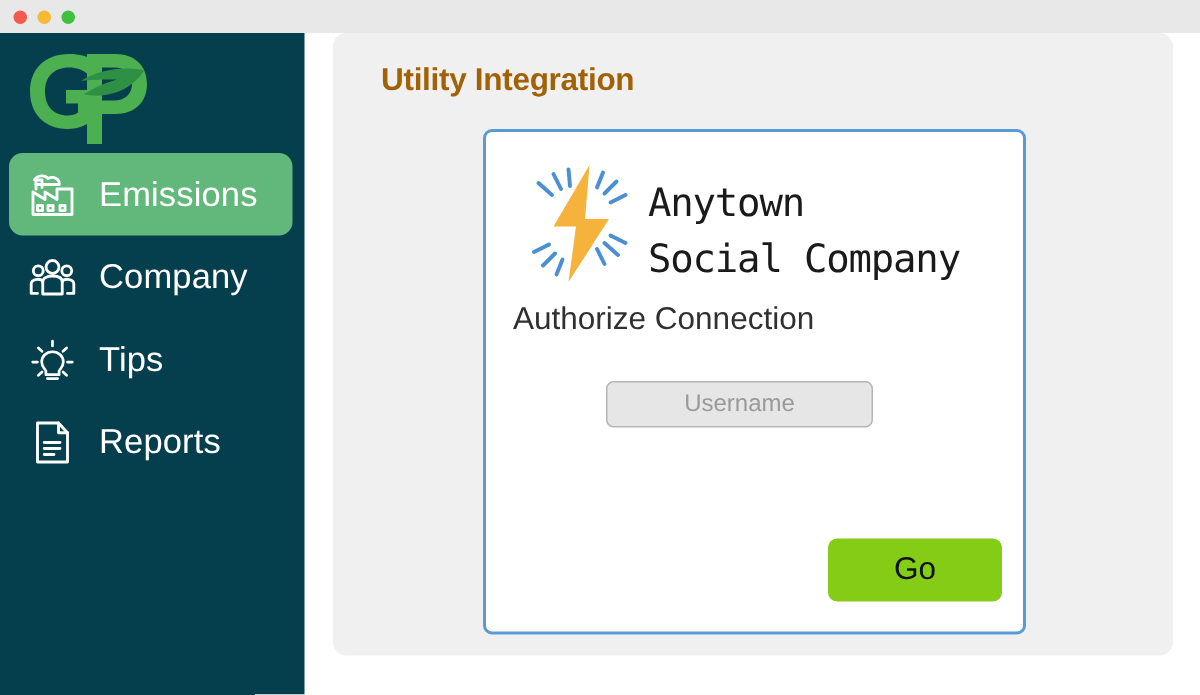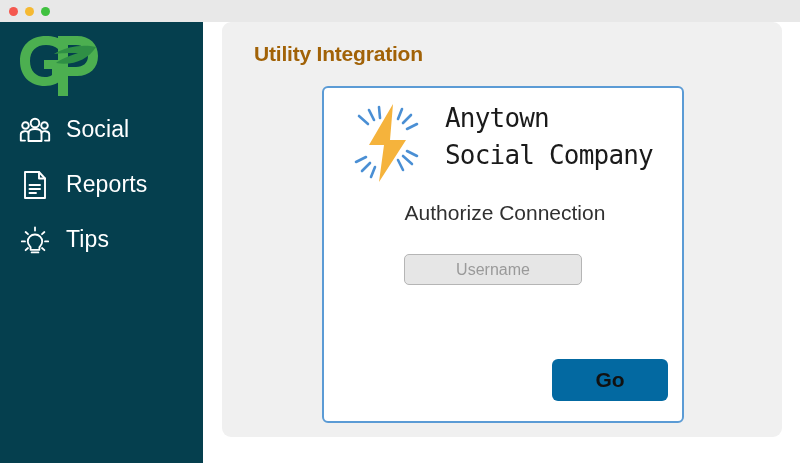--- a/index.html
+++ b/index.html
@@ -111,22 +111,22 @@
     background: #ffffff;
     border: 2px solid #5b9bd5;
     border-radius: 6px;
   }
 
   .brand {
     position: absolute;
     left: 22px; top: 12px;
     width: 320px; height: 92px;
     display: flex;
-    align-items: flex-start;
-    gap: 17px;
+    align-items: flex-end;
+    gap: 4px;
   }
 
   .bolt-wrap {
     width: 82px; height: 86px;
     flex: 0 0 82px;
     position: relative;
   }
   .bolt-wrap svg { display: block; }
 
   .brand-text {
@@ -135,21 +135,20 @@
     line-height: 1.42;
     color: #1a1a1a;
     letter-spacing: -0.8px;
     white-space: nowrap;
   }
 
   .authorize {
     position: absolute;
     left: 18px; top: 113px;
     width: 326px;
-    text-align: center;
     font-size: 21px;
     color: #303030;
     font-weight: 300;
   }
 
   .field {
     position: absolute;
     left: 80px;
     width: 178px; height: 31px;
     background: #e6e6e6;
@@ -162,27 +161,27 @@
     outline: none;
   }
   .field::placeholder { color: #9a9a9a; opacity: 1; }
   .field-username { top: 166px; }
   .field-password { top: 212px; }
 
   .go-button {
     position: absolute;
     left: 228px; top: 271px;
     width: 116px; height: 42px;
-    background: #0369a1;
+    background: #84cc16;
     border: none;
     border-radius: 6px;
     color: #111111;
     font-family: "Liberation Sans", sans-serif;
     font-size: 21px;
-    font-weight: bold;
+    font-weight: normal;
     cursor: pointer;
   }
 </style>
 </head>
 <body>
 
 <div id="app">
 
   <div class="titlebar">
     <span class="dot red"></span>
@@ -198,59 +197,72 @@
         <path d="M32 6 C16 6 6 16 6 31 C6 46 16 56 31 56 C39 56 45 53 48 49 L48 30 L30 30 L30 39 L38 39 L38 45 C36 46.5 34 47 31 47 C22 47 16 41 16 31 C16 21 22 15 32 15 C37 15 41 16.5 44 19 L49 11 C45 7.5 39 6 32 6 Z" fill="#4caf50"></path>
 
         <path d="M44 6 L44 66 L54 66 L54 46 L63 46 C76 46 84 38 84 26 C84 14 76 6 63 6 Z M54 15 L62 15 C69 15 74 19 74 26 C74 33 69 37 62 37 L54 37 Z" fill="#4caf50"></path>
 
         <path d="M40 24 C52 16 70 14 82 17 C74 30 58 36 42 33 C46 30 54 26 64 23 C55 23 46 23 40 24 Z" fill="#2f8f45"></path>
       </svg>
     </div>
 
     <div class="nav">
 
+      <div class="nav-item active">
+        <span class="nav-icon">
+          <svg width="32" height="32" viewBox="0 0 32 32" fill="none" stroke="#ffffff" stroke-width="1.9" stroke-linejoin="round" stroke-linecap="round">
+            <path d="M3 29 L3 14 L11 19 L11 14 L19 19 L19 12 L29 12 L29 29 Z"></path>
+            <path d="M5 12 L5 6 L9 6 L9 11"></path>
+            <path d="M4 6 C6 2.5 11 2.5 13 5 C17 3 21 5.5 20.5 9 L5 9"></path>
+            <rect x="6" y="23" width="3.4" height="3.4"></rect>
+            <rect x="13" y="23" width="3.4" height="3.4"></rect>
+            <rect x="21" y="23" width="3.4" height="3.4"></rect>
+          </svg>
+        </span>
+        <span class="nav-label">Emissions</span>
+      </div>
 
       <div class="nav-item">
         <span class="nav-icon">
           <svg width="32" height="32" viewBox="0 0 32 32" fill="none" stroke="#ffffff" stroke-width="1.9" stroke-linejoin="round" stroke-linecap="round">
             <circle cx="16" cy="9" r="4.3"></circle>
             <circle cx="6.5" cy="11.5" r="3.3"></circle>
             <circle cx="25.5" cy="11.5" r="3.3"></circle>
             <path d="M9.5 27 L9.5 19 C9.5 16.5 12 15 16 15 C20 15 22.5 16.5 22.5 19 L22.5 27 Z"></path>
             <path d="M9.5 19 C9.5 17.8 7.8 17 5.5 17.2 C3 17.5 1.8 18.6 1.8 20.2 L1.8 26.6 L6 26.6"></path>
             <path d="M22.5 19 C22.5 17.8 24.2 17 26.5 17.2 C29 17.5 30.2 18.6 30.2 20.2 L30.2 26.6 L26 26.6"></path>
           </svg>
         </span>
-        <span class="nav-label">Social</span>
-      </div>
-
-
-      <div class="nav-item">
-        <span class="nav-icon">
-          <svg width="32" height="32" viewBox="0 0 32 32" fill="none" stroke="#ffffff" stroke-width="1.9" stroke-linejoin="round" stroke-linecap="round">
-            <path d="M6 3 L20 3 L26 9.5 L26 29 L6 29 Z"></path>
-            <path d="M20 3 L20 9.5 L26 9.5"></path>
-            <path d="M10.5 16 L21 16 M10.5 20 L21 20 M10.5 24 L17 24"></path>
-          </svg>
-        </span>
-        <span class="nav-label">Reports</span>
-      </div>
+        <span class="nav-label">Company</span>
+      </div>
+
 
       <div class="nav-item">
         <span class="nav-icon">
           <svg width="32" height="32" viewBox="0 0 32 32" fill="none" stroke="#ffffff" stroke-width="1.8" stroke-linejoin="round" stroke-linecap="round">
             <path d="M16 10.5 C20.2 10.5 23.2 13.6 23.2 17.4 C23.2 20.3 21.3 21.7 20.4 23.3 L20.4 25.8 L11.6 25.8 L11.6 23.3 C10.7 21.7 8.8 20.3 8.8 17.4 C8.8 13.6 11.8 10.5 16 10.5 Z"></path>
             <path d="M12.6 28.4 L19.4 28.4"></path>
             <path d="M16 3.4 L16 6.6"></path>
             <path d="M6.6 8 L9 10.2 M25.4 8 L23 10.2"></path>
             <path d="M2.8 17.4 L6 17.4 M26 17.4 L29.2 17.4"></path>
             <path d="M6.6 26.2 L9 24 M25.4 26.2 L23 24"></path>
           </svg>
         </span>
         <span class="nav-label">Tips</span>
+      </div>
+
+      <div class="nav-item">
+        <span class="nav-icon">
+          <svg width="32" height="32" viewBox="0 0 32 32" fill="none" stroke="#ffffff" stroke-width="1.9" stroke-linejoin="round" stroke-linecap="round">
+            <path d="M6 3 L20 3 L26 9.5 L26 29 L6 29 Z"></path>
+            <path d="M20 3 L20 9.5 L26 9.5"></path>
+            <path d="M10.5 16 L21 16 M10.5 20 L21 20 M10.5 24 L17 24"></path>
+          </svg>
+        </span>
+        <span class="nav-label">Reports</span>
       </div>
 
     </div>
   </div>
 
   <div class="panel">
 
     <div class="panel-title">Utility Integration</div>
 
     <div class="card">

